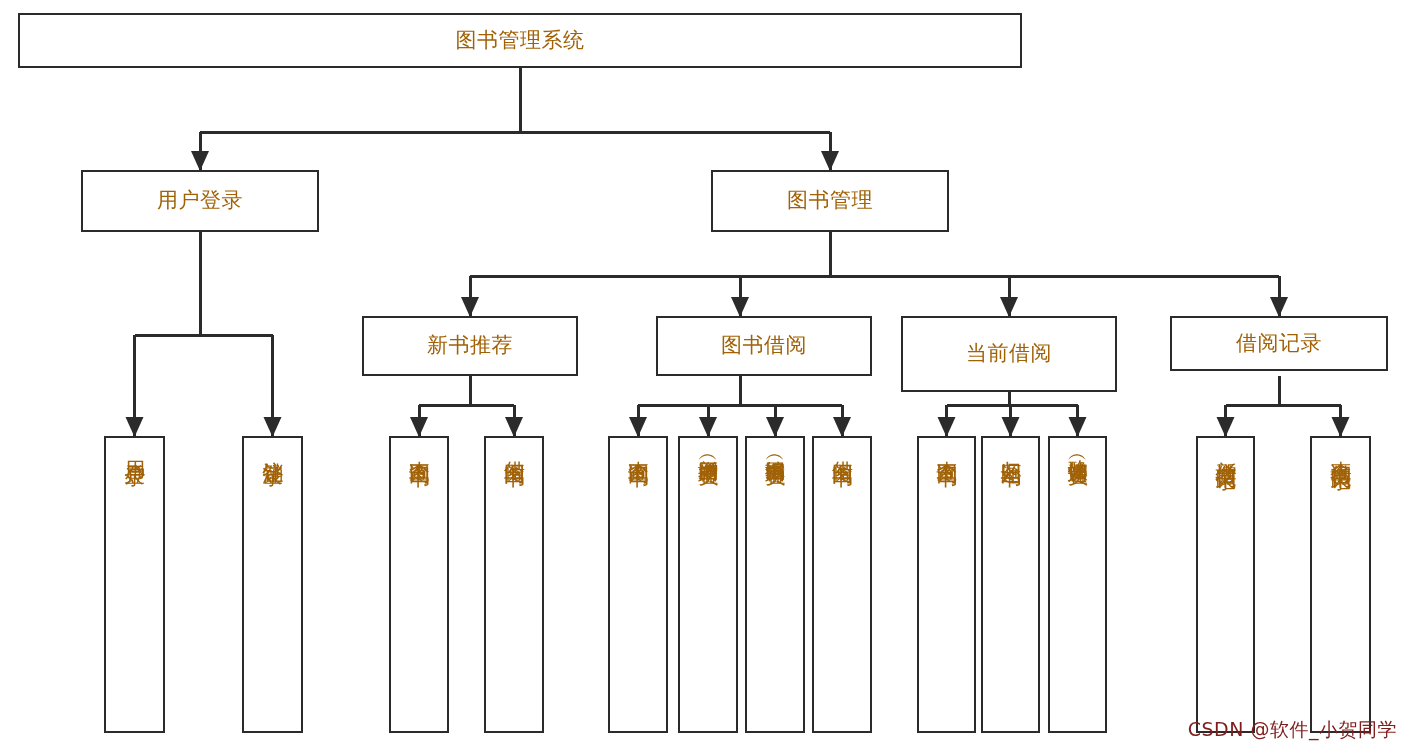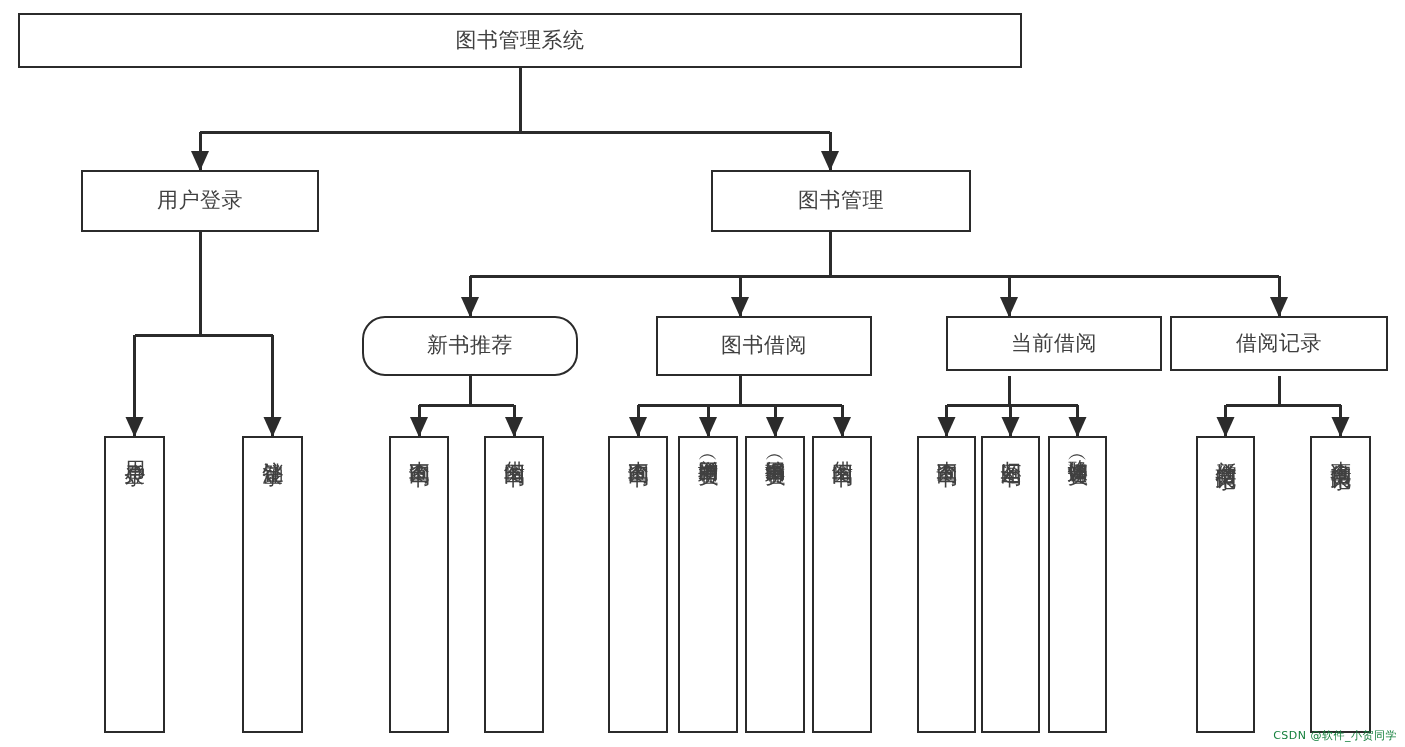--- a/index.html
+++ b/index.html
@@ -28,21 +28,21 @@
     pointer-events: none;
   }
   .node {
     position: absolute;
     box-sizing: border-box;
     border: 2px solid #2b2b2b;
     background: #ffffff;
     display: flex;
     align-items: center;
     justify-content: center;
-    color: #404040;
+    color: #a16207;
   }
   .node .label {
     display: block;
     text-align: center;
     letter-spacing: 0.5px;
   }
   .node.horiz .label {
     writing-mode: horizontal-tb;
     font-size: 21px;
     line-height: 1.1;
@@ -60,22 +60,22 @@
     white-space: nowrap;
   }
   .node.vert.tall .label {
     font-size: 20px;
     letter-spacing: 1px;
   }
   #watermark {
     position: absolute;
     right: 8px;
     bottom: 4px;
-    font-size: 11px;
-    color: #15803d;
+    font-size: 19px;
+    color: #7f1d1d;
     letter-spacing: 0.5px;
     white-space: nowrap;
   }
 </style>
 </head>
 <body>
 
 <div id="canvas">
 
   <svg id="wires" viewBox="0 0 1405 747" xmlns="http://www.w3.org/2000/svg">
@@ -133,30 +133,30 @@
       <polygon points="1331.5,417 1349.5,417 1340.5,437" fill="#2b2b2b"></polygon>
     </svg>
 
   <div id="nodes">
       <div class="node horiz" style="left: 18px; top: 13px; width: 1004px; height: 55px;">
         <span class="label">图书管理系统</span>
       </div>
       <div class="node horiz" style="left: 81px; top: 170px; width: 238px; height: 62px;">
         <span class="label">用户登录</span>
       </div>
-      <div class="node horiz" style="left: 711px; top: 170px; width: 260px; height: 62px;">
+      <div class="node horiz" style="left: 711px; top: 170px; width: 238px; height: 62px;">
         <span class="label">图书管理</span>
       </div>
-      <div class="node horiz" style="left: 362px; top: 316px; width: 216px; height: 60px; border-radius: 23px;">
+      <div class="node horiz" style="left: 362px; top: 316px; width: 216px; height: 60px;">
         <span class="label">新书推荐</span>
       </div>
       <div class="node horiz" style="left: 632px; top: 316px; width: 216px; height: 60px; margin-left: 24px;">
         <span class="label">图书借阅</span>
       </div>
-      <div class="node horiz" style="left: 946px; top: 316px; width: 216px; height: 55px;">
+      <div class="node horiz" style="left: 901px; top: 316px; width: 216px; height: 76px;">
         <span class="label">当前借阅</span>
       </div>
       <div class="node horiz" style="left: 1170px; top: 316px; width: 218px; height: 55px;">
         <span class="label">借阅记录</span>
       </div>
       <div class="node vert" style="left: 104px; top: 436px; width: 61px; height: 297px;">
         <span class="label">用户登录</span>
       </div>
       <div class="node vert" style="left: 242px; top: 436px; width: 61px; height: 297px;">
         <span class="label">注销登录</span>

